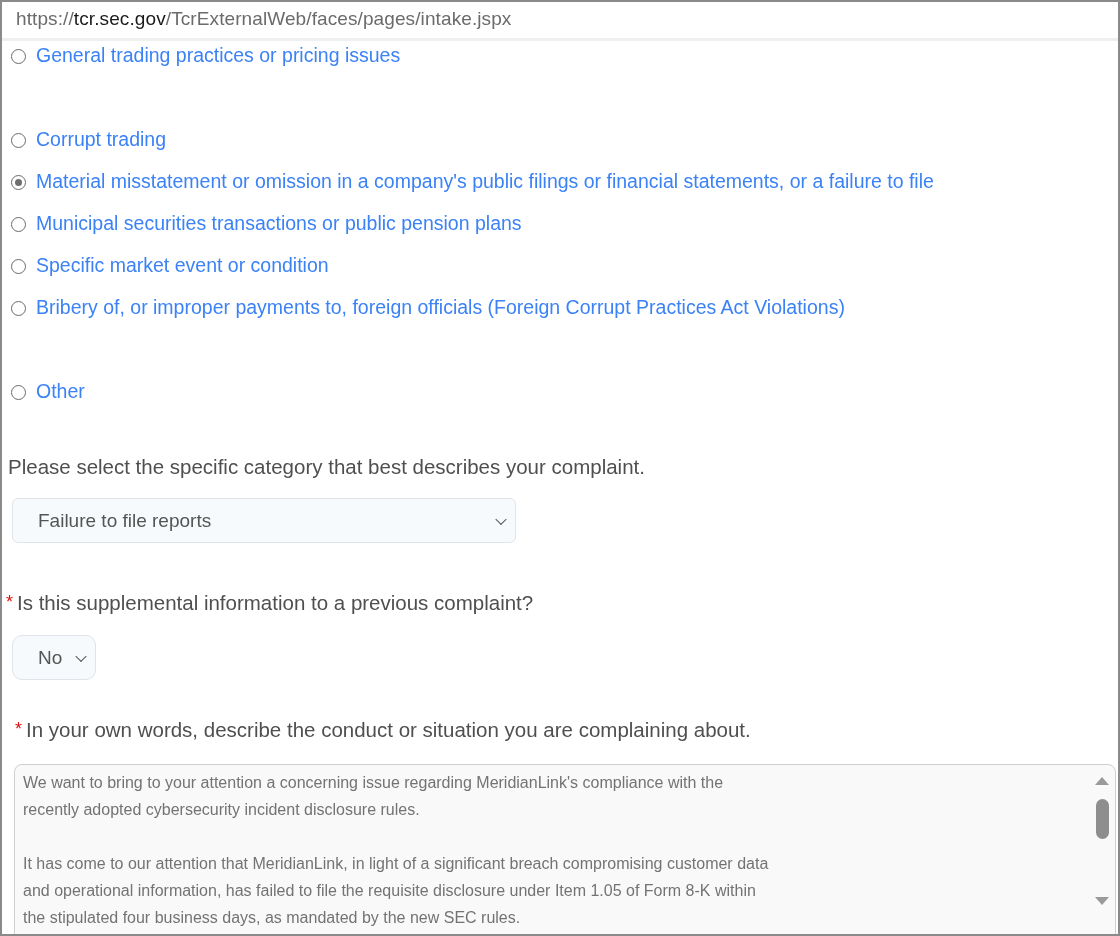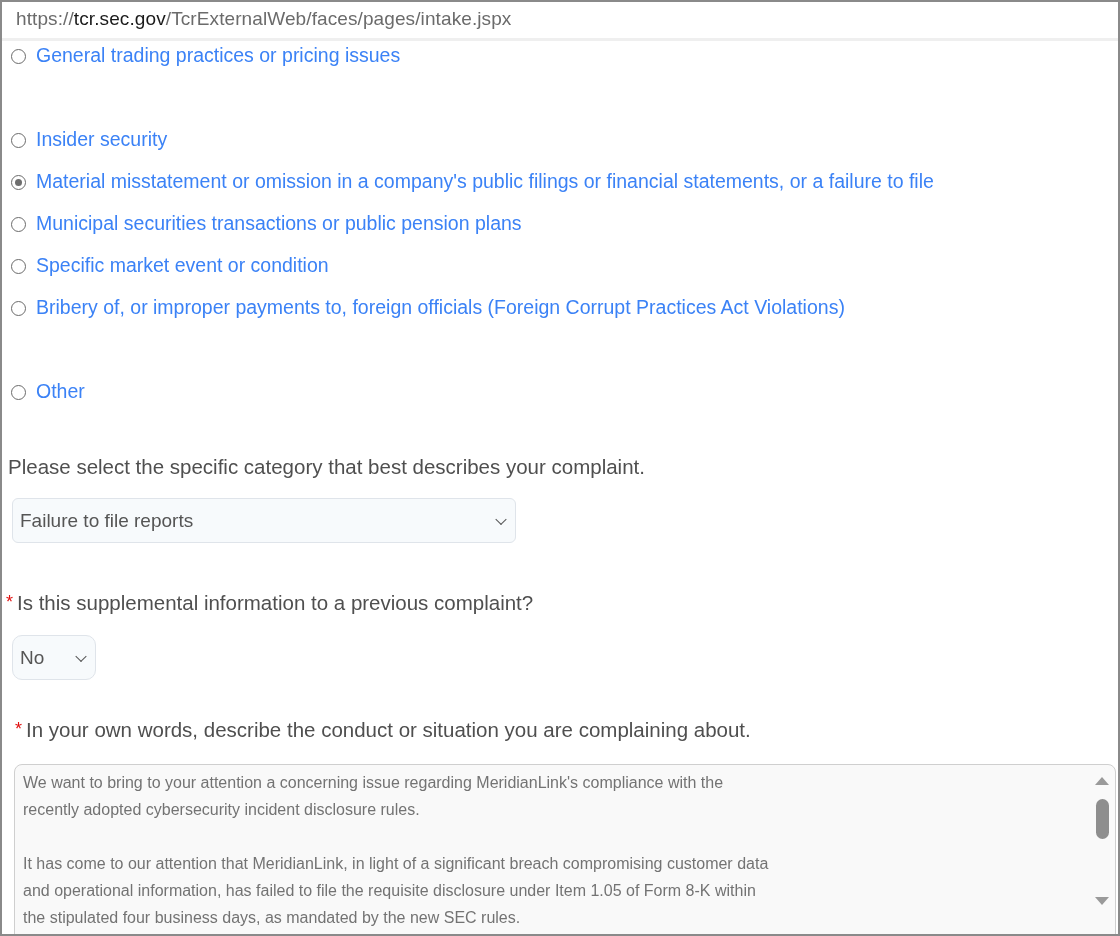--- a/index.html
+++ b/index.html
@@ -36,21 +36,21 @@
     border-radius:50%; background:#6e6e6e;
   }
   .question {
     position:absolute; left:6px; font-size:20.5px; font-weight:normal; color:#4f4f4f;
     white-space:nowrap;
   }
   .req { color:#e01010; font-size:18px; margin-right:4px; position:relative; top:-2px; }
   .select {
     position:absolute; background:#f7fafc; border:1px solid #dfe4ea; border-radius:6px;
     box-sizing:border-box; font-size:19px; color:#555; display:flex; align-items:center;
-    padding-left:7px;
+    padding-left:25px;
   }
   .chev {
     position:absolute; right:10px; top:50%; width:7px; height:7px;
     border-right:1.8px solid #555; border-bottom:1.8px solid #555;
     transform:translateY(-70%) rotate(45deg);
   }
   .textarea {
     position:absolute; left:12px; top:762px; width:1102px; height:180px;
     border:1px solid #cfcfcf; border-radius:8px; background:#f9f9f9; box-sizing:border-box;
     overflow:hidden;
@@ -78,21 +78,21 @@
   <div class="urlbar">
     <div class="url"><span>https://</span><span class="host">tcr.sec.gov</span><span>/TcrExternalWeb/faces/pages/intake.jspx</span></div>
   </div>
 
   <div class="radio-row" style="top:41px">
     <span class="radio"></span>
     <span>General trading practices or pricing issues</span>
   </div>
   <div class="radio-row" style="top:125px">
     <span class="radio"></span>
-    <span>Insider security</span>
+    <span>Corrupt trading</span>
   </div>
   <div class="radio-row" style="top:167px">
     <span class="radio checked"></span>
     <span>Material misstatement or omission in a company's public filings or financial statements, or a failure to file</span>
   </div>
   <div class="radio-row" style="top:209px">
     <span class="radio"></span>
     <span>Municipal securities transactions or public pension plans</span>
   </div>
   <div class="radio-row" style="top:251px">

